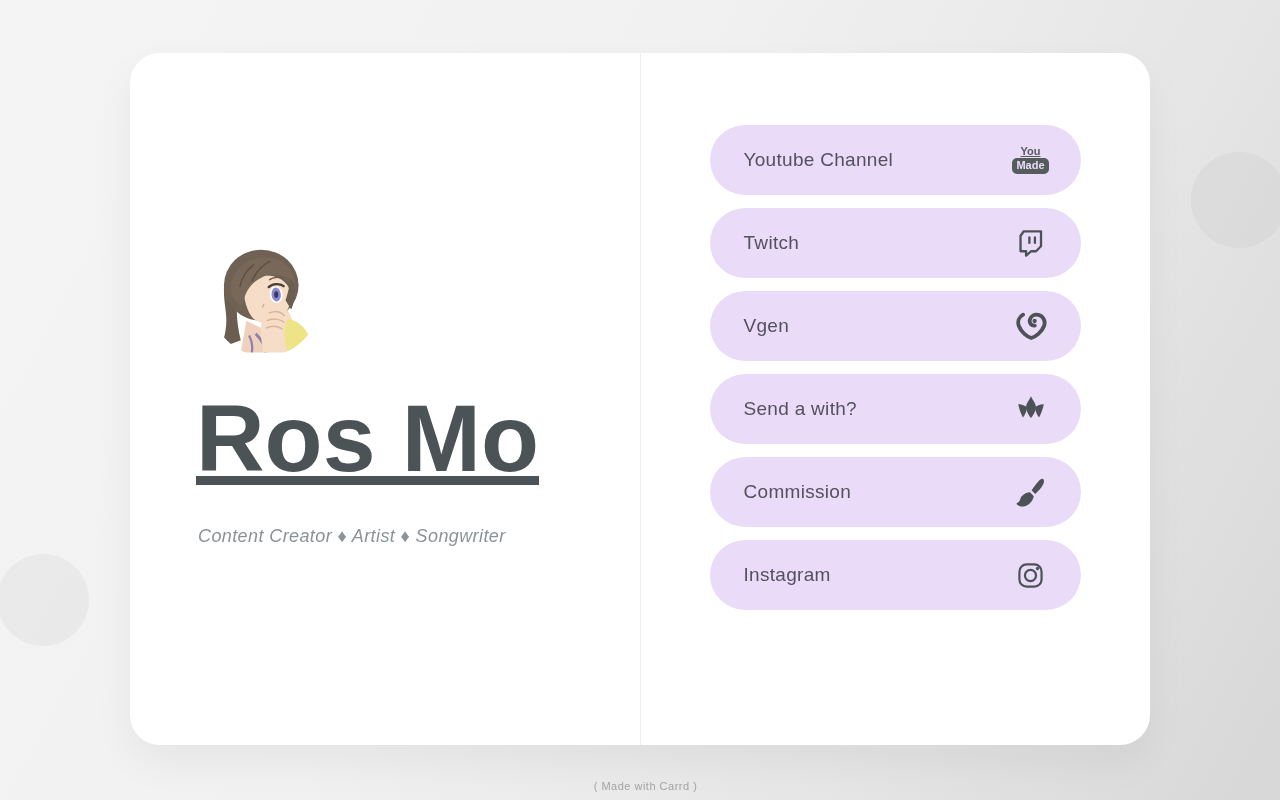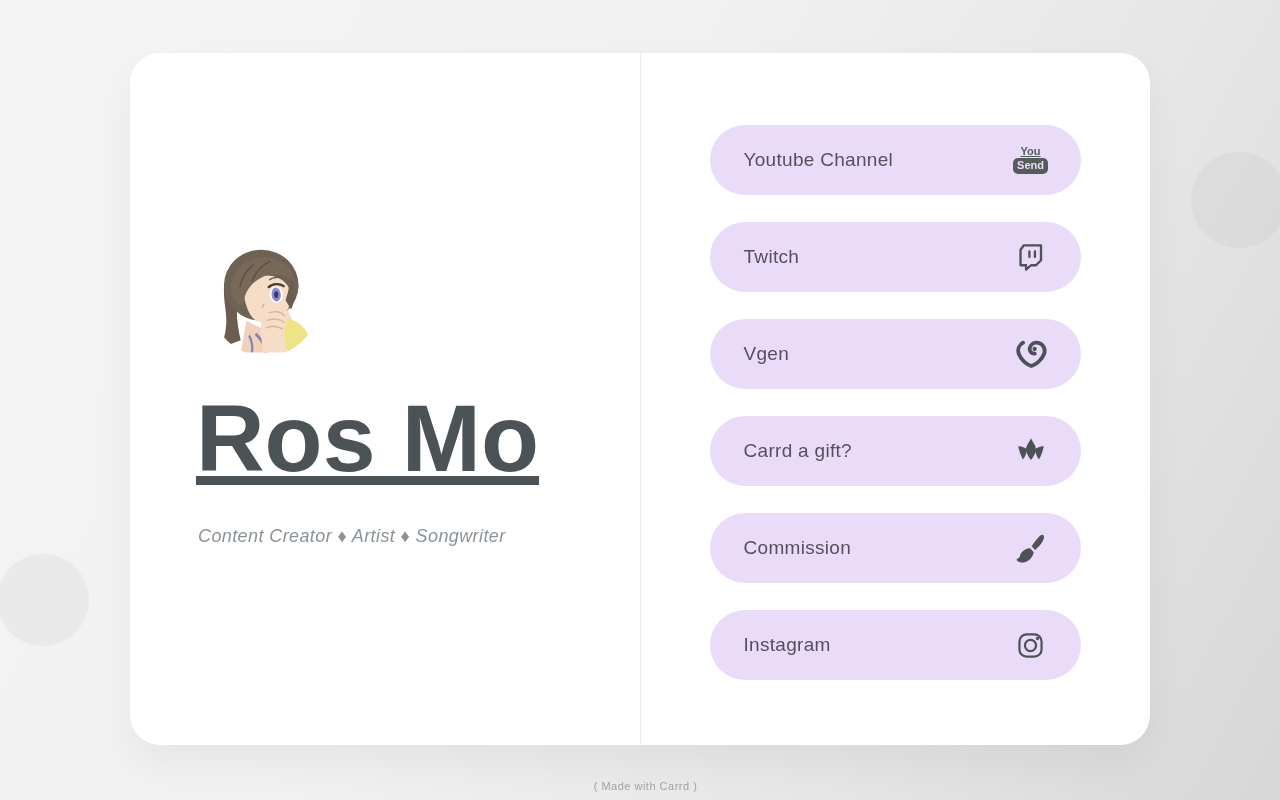--- a/index.html
+++ b/index.html
@@ -28,21 +28,21 @@
     color:#4b5357; line-height:1.05; white-space:nowrap;text-decoration:underline;
   }
   .profile-tagline {
     position:absolute; left:68px; top:471px; width:430px;
     font-size:18px; letter-spacing:0.4px; color:#8b9398; line-height:1.4;font-style:italic;
   }
 
   
   .links {
     position:absolute; left:510px; top:72px; width:510px;
-    display:flex; flex-direction:column; align-items:center; gap:27px;
+    display:flex; flex-direction:column; align-items:center; gap:13px;
   }
   .link-button {
     width:371px; height:70px; border-radius:35px; background:#eadcf8;
     display:flex; align-items:center; justify-content:space-between;
     padding:0 30px 0 34px; cursor:pointer; text-decoration:none;
   }
   .link-label { font-size:19px; color:#54505e; letter-spacing:0.3px; }
   .link-icon { width:40px; display:flex; justify-content:center; align-items:center; }
 
   
@@ -103,21 +103,21 @@
 
   <h1 class="profile-name">Ros Mo</h1>
   <p class="profile-tagline">Content Creator ♦ Artist ♦ Songwriter</p>
 
   <div class="links">
 
     <a class="link-button">
       <span class="link-label">Youtube Channel</span>
       <span class="link-icon yt-badge">
         <span class="yt-top">You</span>
-        <span class="yt-bottom">Send</span>
+        <span class="yt-bottom">Made</span>
       </span>
     </a>
 
     <a class="link-button">
       <span class="link-label">Twitch</span>
       <span class="link-icon">
         <svg viewBox="0 0 28 28" width="31" height="31" fill="none" stroke="#4d5257" stroke-width="2.1" stroke-linejoin="round" stroke-linecap="round">
           <path d="M8,3 L5,7 L5,21 L10,21 L10,25 L14.5,21 L19,21 L23.5,16.5 L23.5,3 Z"></path>
           <path d="M13,8.5 L13,13.5"></path>
           <path d="M18,8.5 L18,13.5"></path>
@@ -129,21 +129,21 @@
       <span class="link-label">Vgen</span>
       <span class="link-icon">
         <svg viewBox="0 0 30 30" width="34" height="34" fill="none">
           <path d="M8,5 C4.5,7 2.8,11 4.3,15 C6.3,20.5 11.5,24.5 15.3,25.6 C19,24.5 24.5,20.5 26.5,15 C28,11 26,6.2 21.5,5.2 C17.8,4.4 14.8,6.4 14,9.4 C13.3,12.3 15.3,15 18.3,14.7" stroke="#4d5257" stroke-width="3.4" stroke-linecap="round"></path>
           <circle cx="18.2" cy="10.6" r="1.9" fill="#4d5257"></circle>
         </svg>
       </span>
     </a>
 
     <a class="link-button">
-      <span class="link-label">Carrd a gift?</span>
+      <span class="link-label">Send a with?</span>
       <span class="link-icon">
         <svg viewBox="0 0 30 30" width="32" height="32" fill="#4d5257">
           <path d="M15,3 C16.8,7 19.4,9.4 19.6,13 C19.6,17 17,21.3 15,23.4 C13,21.3 10.4,17 10.4,13 C10.6,9.4 13.2,7 15,3 Z"></path>
           <path d="M3,10.5 C6,10.3 9.6,11.6 11.3,13.8 C10.8,17.2 9.4,20.6 7.4,23 C5.4,19 3.8,14.6 3,10.5 Z"></path>
           <path d="M27,10.5 C24,10.3 20.4,11.6 18.7,13.8 C19.2,17.2 20.6,20.6 22.6,23 C24.6,19 26.2,14.6 27,10.5 Z"></path>
         </svg>
       </span>
     </a>
 
     <a class="link-button">

